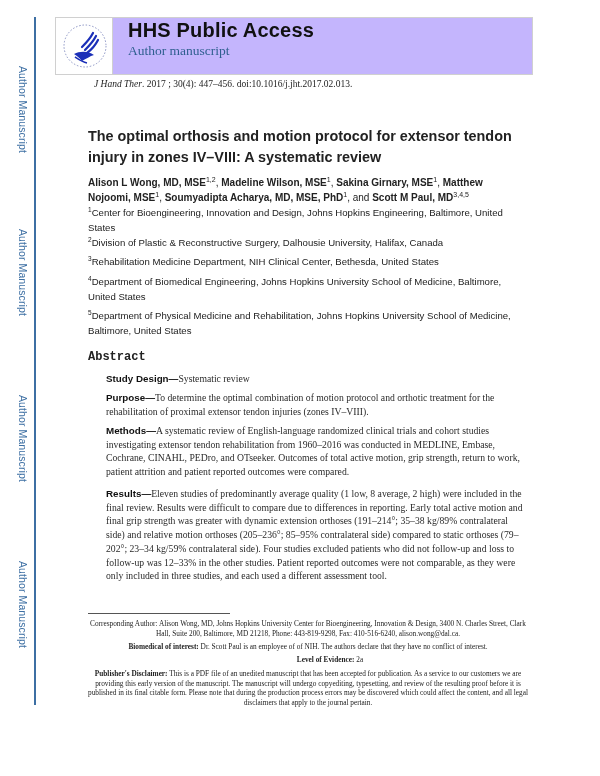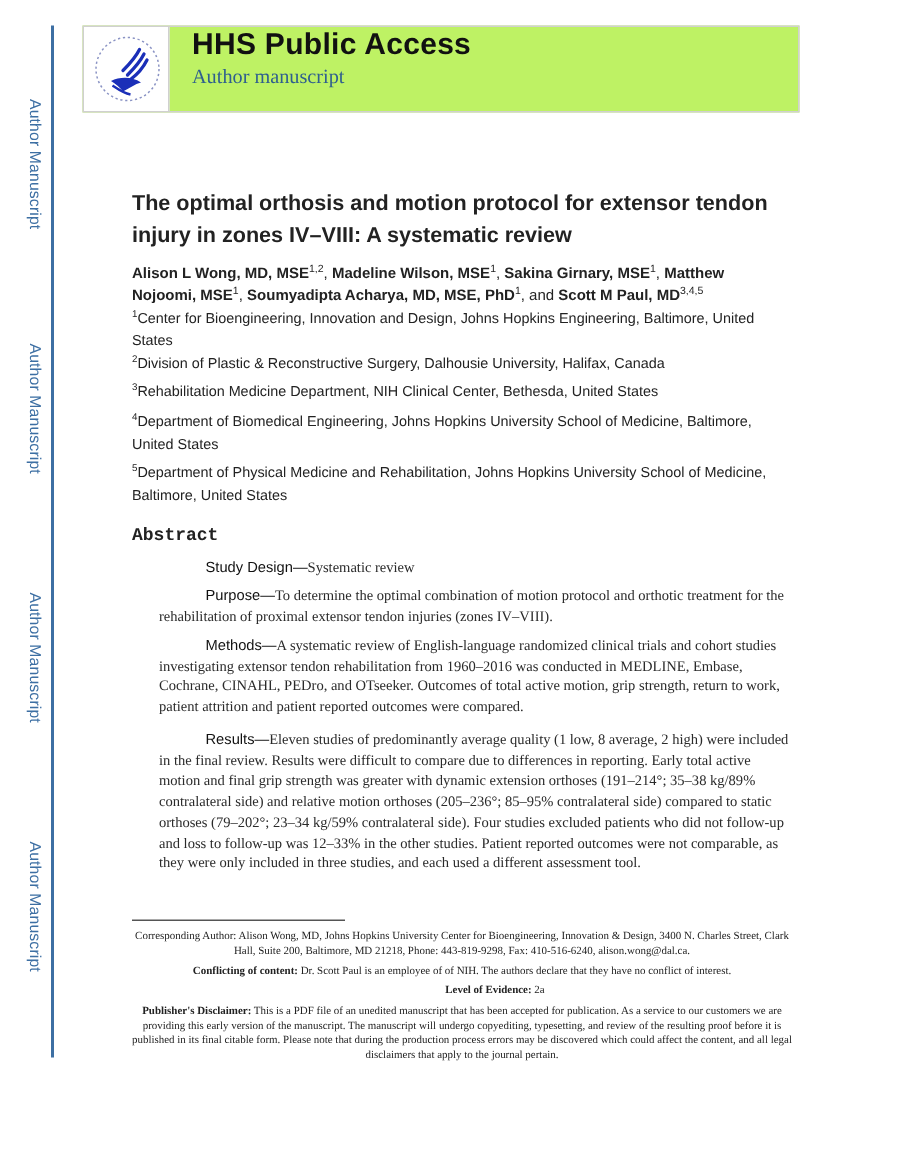--- a/index.html
+++ b/index.html
@@ -9,21 +9,21 @@
   
   .rail-line { position: absolute; left: 34px; top: 17px; width: 1.5px; height: 688px; background: #3d6fa3; }
   .rail-label {
     position: absolute; left: 9px; width: 84px; height: 14px;
     font-family: "Liberation Sans", sans-serif; font-size: 10.5px; color: #3d6fa3;
     transform-origin: 0 0; transform: rotate(90deg) translate(0, -20px);
     white-space: nowrap; letter-spacing: 0.1px;
   }
 
   
-  .header { position: absolute; left: 55px; top: 17px; width: 478px; height: 58px; background: #bef264; border: 1px solid #d0d0d0; }
+  .header { position: absolute; left: 55px; top: 17px; width: 478px; height: 58px; background: #c4b5fd; border: 1px solid #d0d0d0; }
   .logo-box { position: absolute; left: 0; top: 0; width: 57px; height: 56px; background: #fff; border-right: 1px solid #d0d0d0; }
   .logo-box svg { position: absolute; left: 4px; top: 3px; }
   .hhs-title { position: absolute; left: 72px; top: 1px; font-family: "Liberation Sans", sans-serif; font-weight: bold; font-size: 20px; color: #111; letter-spacing: 0.2px; }
   .hhs-sub { position: absolute; left: 72px; top: 25px; font-size: 13.5px; color: #2f5f8f; }
   .hhs-avail { position: absolute; left: 72px; top: 41px; font-size: 10px; color: #2f5f8f; white-space: nowrap; }
   .hhs-avail i { font-style: italic; }
 
   .published { position: absolute; left: 88px; top: 78px; font-size: 9.5px; color: #222; line-height: 13px; }
   .published .cite { padding-left: 6px; }
   .published i { font-style: italic; }
@@ -33,21 +33,21 @@
   .authors { position: absolute; left: 88px; top: 176px; width: 440px; font-family: "Liberation Sans", sans-serif; font-size: 10px; line-height: 14.5px; color: #222; }
   .authors b { font-weight: bold; }
   .authors sup { font-size: 7px; font-weight: normal; vertical-align: 4px; line-height: 0; }
 
   .affil { position: absolute; left: 88px; width: 440px; font-family: "Liberation Sans", sans-serif; font-size: 9.6px; line-height: 14.5px; color: #222; }
   .affil sup { font-size: 6.5px; vertical-align: 4px; line-height: 0; }
 
   .abstract-head { position: absolute; left: 88px; top: 350px; font-family: Liberation Mono, monospace; font-weight: bold; font-size: 12px; color: #222; }
 
   .abs-sec { position: absolute; left: 106px; width: 420px; font-size: 9.7px; line-height: 13.7px; color: #2a2a2a; }
-  .abs-sec .lbl { font-family: "Liberation Sans", sans-serif; font-weight: normal; font-size: 9.8px; color: #111; margin-left: 31px; }
+  .abs-sec .lbl { font-family: "Liberation Sans", sans-serif; font-weight: bold; font-size: 9.8px; color: #111; }
 
   .fn-rule { position: absolute; left: 88px; top: 613px; width: 142px; height: 1px; background: #555; }
   .fn { position: absolute; left: 88px; width: 440px; font-size: 7.3px; line-height: 9.6px; color: #222; text-align: center; }
   .fn b { font-weight: bold; }
 </style>
 </head>
 <body>
 
 <div class="rail-line"></div>
 <div class="rail-label" style="top:66px;">Author Manuscript</div>
@@ -66,20 +66,21 @@
       </g>
       <path d="M14 33 C20 30, 28 30, 34 34 C30 35, 26 38, 22 40 C20 37, 17 35, 14 33 Z" fill="#1b2fb8"></path>
       <path d="M15 36 C18 38, 22 41, 27 42" stroke="#1b2fb8" stroke-width="1.6" fill="none"></path>
     </svg>
   </div>
   <div class="hhs-title">HHS Public Access</div>
   <div class="hhs-sub">Author manuscript</div>
 </div>
 
 <div class="published">
+  <div class="cite"><i>J Hand Ther</i><span>. 2017 ; 30(4): 447–456. doi:10.1016/j.jht.2017.02.013.</span></div>
 </div>
 
 <div class="title">The optimal orthosis and motion protocol for extensor tendon injury in zones IV–VIII: A systematic review</div>
 
 <div class="authors">
   <b>Alison L Wong, MD, MSE</b><sup>1,2</sup><span>, </span><b>Madeline Wilson, MSE</b><sup>1</sup><span>, </span><b>Sakina Girnary, MSE</b><sup>1</sup><span>, </span><b>Matthew Nojoomi, MSE</b><sup>1</sup><span>, </span><b>Soumyadipta Acharya, MD, MSE, PhD</b><sup>1</sup><span>, and </span><b>Scott M Paul, MD</b><sup>3,4,5</sup>
 </div>
 
 <div class="affil" style="top:206px;"><sup>1</sup><span>Center for Bioengineering, Innovation and Design, Johns Hopkins Engineering, Baltimore, United States</span></div>
 <div class="affil" style="top:236px;"><sup>2</sup><span>Division of Plastic &amp; Reconstructive Surgery, Dalhousie University, Halifax, Canada</span></div>
@@ -89,15 +90,15 @@
 
 <div class="abstract-head">Abstract</div>
 
 <div class="abs-sec" style="top:372px;"><span class="lbl">Study Design—</span><span>Systematic review</span></div>
 <div class="abs-sec" style="top:391px;"><span class="lbl">Purpose—</span><span>To determine the optimal combination of motion protocol and orthotic treatment for the rehabilitation of proximal extensor tendon injuries (zones IV–VIII).</span></div>
 <div class="abs-sec" style="top:424px;"><span class="lbl">Methods—</span><span>A systematic review of English-language randomized clinical trials and cohort studies investigating extensor tendon rehabilitation from 1960–2016 was conducted in MEDLINE, Embase, Cochrane, CINAHL, PEDro, and OTseeker. Outcomes of total active motion, grip strength, return to work, patient attrition and patient reported outcomes were compared.</span></div>
 <div class="abs-sec" style="top:487px;"><span class="lbl">Results—</span><span>Eleven studies of predominantly average quality (1 low, 8 average, 2 high) were included in the final review. Results were difficult to compare due to differences in reporting. Early total active motion and final grip strength was greater with dynamic extension orthoses (191–214°; 35–38 kg/89% contralateral side) and relative motion orthoses (205–236°; 85–95% contralateral side) compared to static orthoses (79–202°; 23–34 kg/59% contralateral side). Four studies excluded patients who did not follow-up and loss to follow-up was 12–33% in the other studies. Patient reported outcomes were not comparable, as they were only included in three studies, and each used a different assessment tool.</span></div>
 
 <div class="fn-rule"></div>
 <div class="fn" style="top:619px;">Corresponding Author: Alison Wong, MD, Johns Hopkins University Center for Bioengineering, Innovation &amp; Design, 3400 N. Charles Street, Clark Hall, Suite 200, Baltimore, MD 21218, Phone: 443-819-9298, Fax: 410-516-6240, alison.wong@dal.ca.</div>
-<div class="fn" style="top:642px;"><b>Conflicting of content:</b><span> Dr. Scott Paul is an employee of of NIH. The authors declare that they have no conflict of interest.</span></div>
+<div class="fn" style="top:642px;"><b>Biomedical of interest:</b><span> Dr. Scott Paul is an employee of of NIH. The authors declare that they have no conflict of interest.</span></div>
 <div class="fn" style="top:655px;padding-left:44px;"><b>Level of Evidence:</b><span> 2a</span></div>
 <div class="fn" style="top:669px;"><b>Publisher's Disclaimer:</b><span> This is a PDF file of an unedited manuscript that has been accepted for publication. As a service to our customers we are providing this early version of the manuscript. The manuscript will undergo copyediting, typesetting, and review of the resulting proof before it is published in its final citable form. Please note that during the production process errors may be discovered which could affect the content, and all legal disclaimers that apply to the journal pertain.</span></div>
 
 </body></html>

